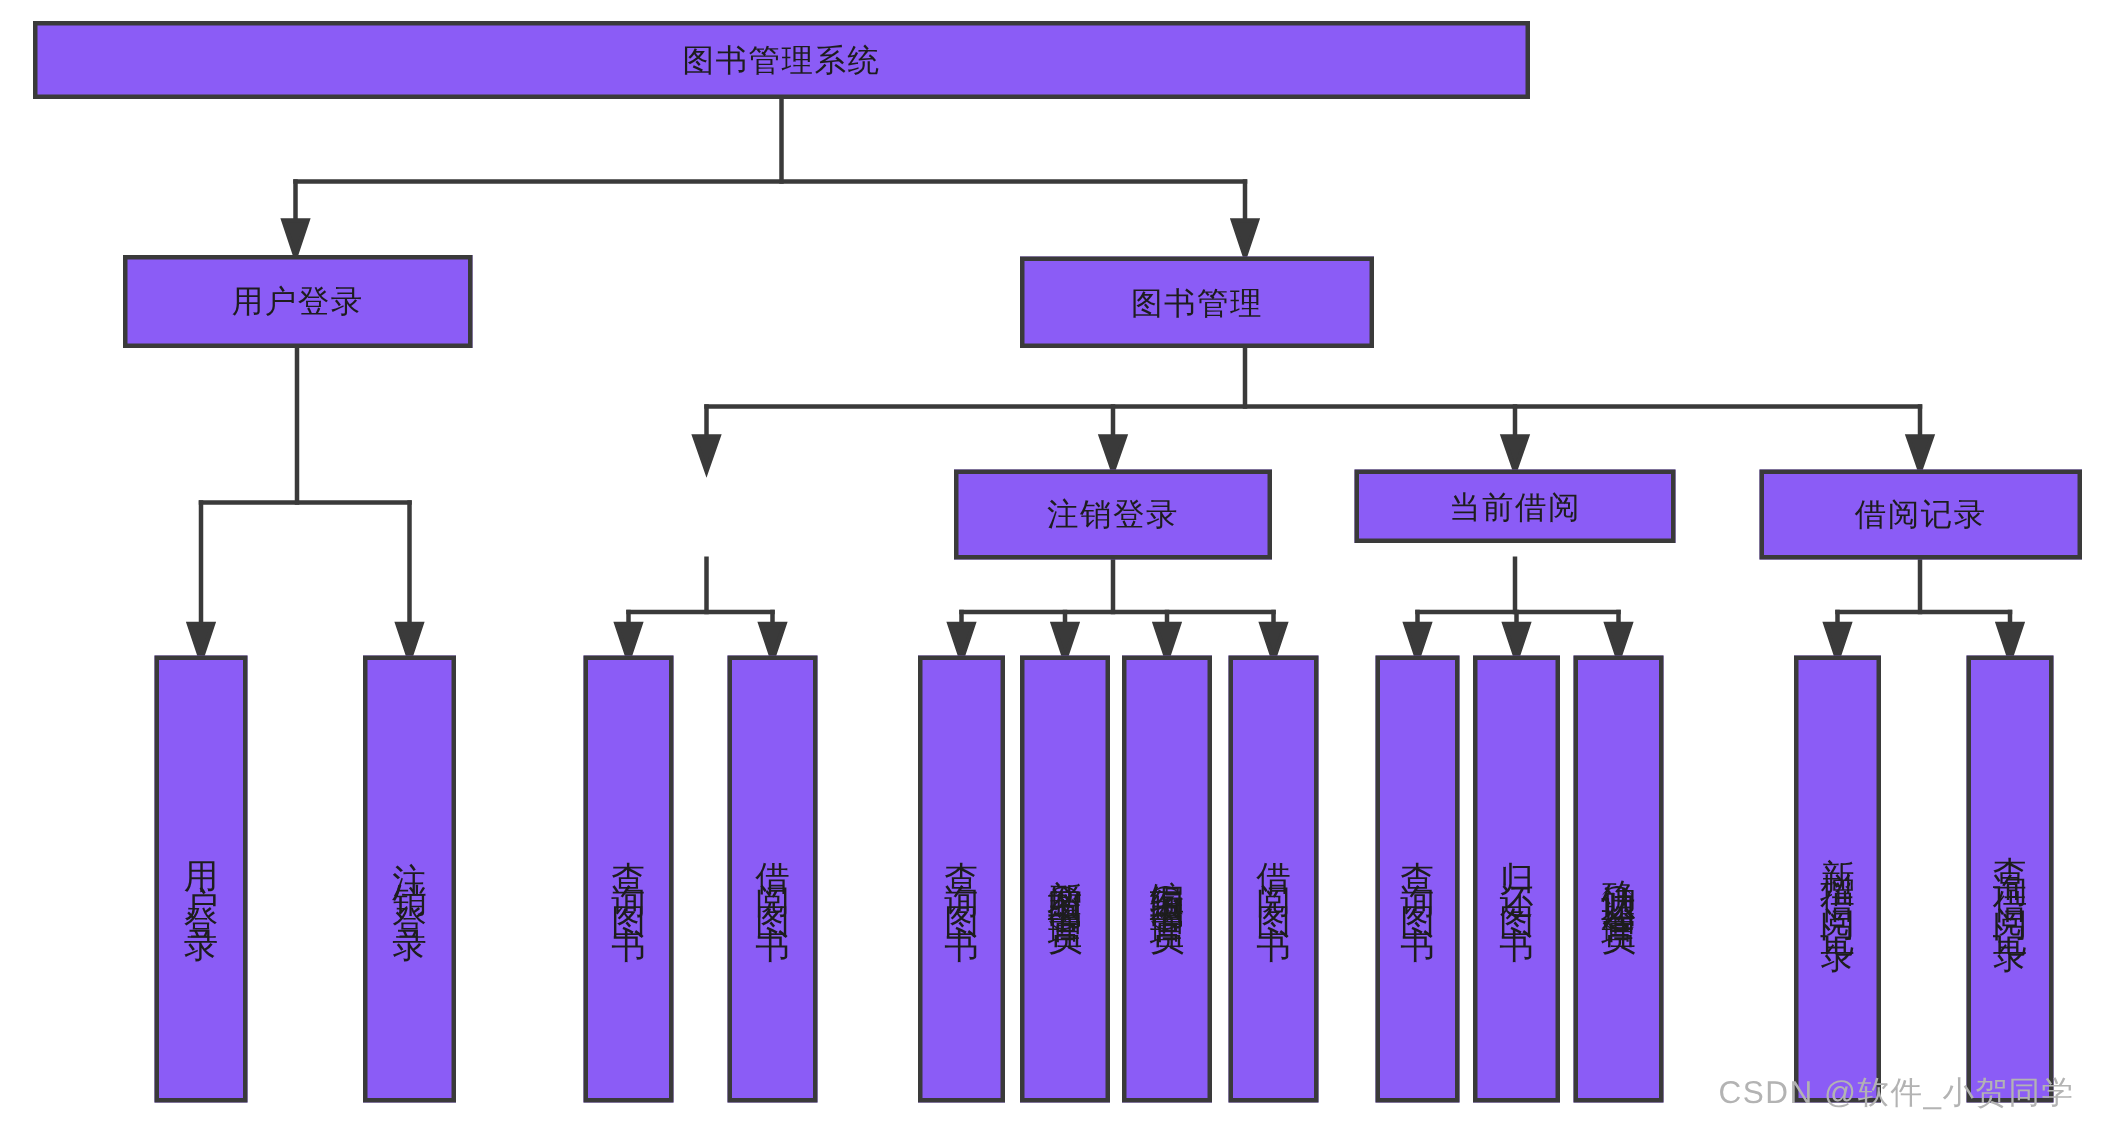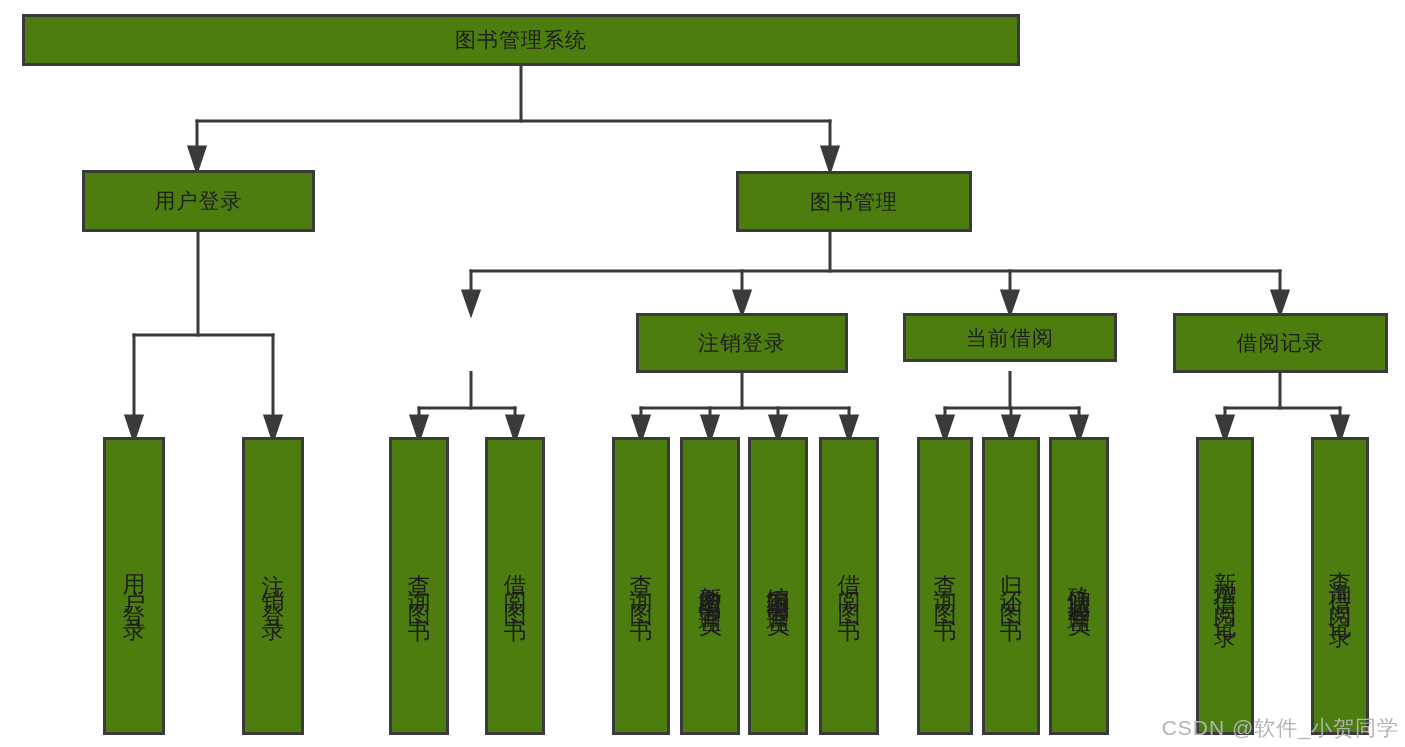--- a/index.html
+++ b/index.html
@@ -7,21 +7,21 @@
     position:relative;
     width:1405px;height:747px;
     background:#fff;
     overflow:hidden;
     font-family:"Liberation Sans","DejaVu Sans",sans-serif;
   }
   #wires{position:absolute;left:0;top:0;z-index:0;}
   .node{
     position:absolute;
     box-sizing:border-box;
-    background:#4d7c0f;
+    background:#8b5cf6;
     border:3px solid #3a3a3a;
     display:flex;
     align-items:center;
     justify-content:center;
     z-index:1;
     color:#1d1d1d;
   }
   .hlabel{
     font-size:21px;
     letter-spacing:1px;
@@ -29,21 +29,21 @@
   }
   .vlabel{
     writing-mode:vertical-lr;
     text-orientation:mixed;
     font-size:23px;
     line-height:1;
     white-space:nowrap;
   }
   .watermark{
     position:absolute;
-    right:6px;
+    right:22px;
     bottom:5px;
     z-index:2;
     font-size:21px;
     color:#b3b3b3;
     letter-spacing:1px;
     white-space:nowrap;
   }
 </style>
 </head>
 <body>
@@ -128,21 +128,21 @@
     </g>
   </svg>
 
   <div class="node" style="left:22px;top:14px;width:998px;height:52px">
     <span class="hlabel">图书管理系统</span>
   </div>
 
   <div class="node" style="left:82px;top:170px;width:233px;height:62px">
     <span class="hlabel">用户登录</span>
   </div>
-  <div class="node" style="left:736px;top:171px;width:236px;height:61px">
+  <div class="node" style="left:680px;top:171px;width:236px;height:61px">
     <span class="hlabel">图书管理</span>
   </div>
 
   <div class="node" style="left:636px;top:313px;width:212px;height:60px">
     <span class="hlabel">注销登录</span>
   </div>
   <div class="node" style="left:903px;top:313px;width:214px;height:49px">
     <span class="hlabel">当前借阅</span>
   </div>
   <div class="node" style="left:1173px;top:313px;width:215px;height:60px">

